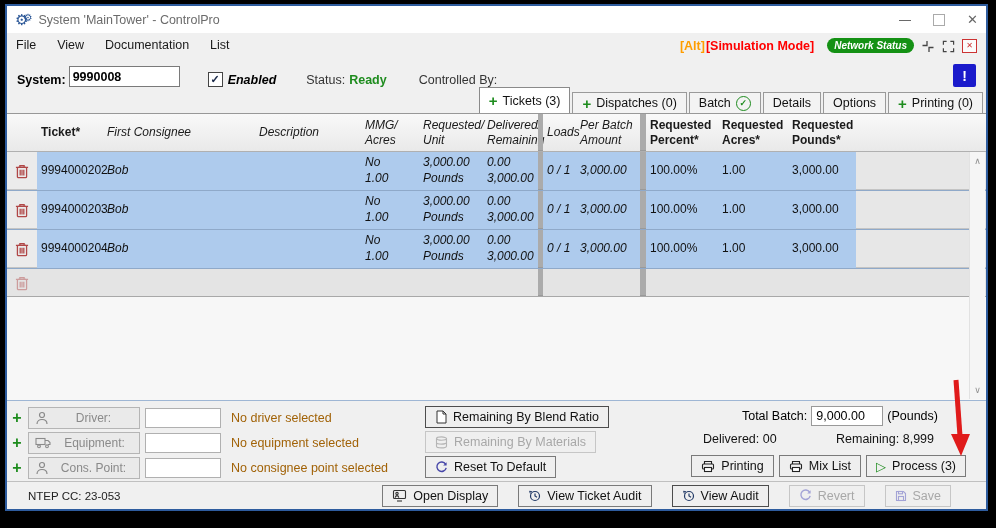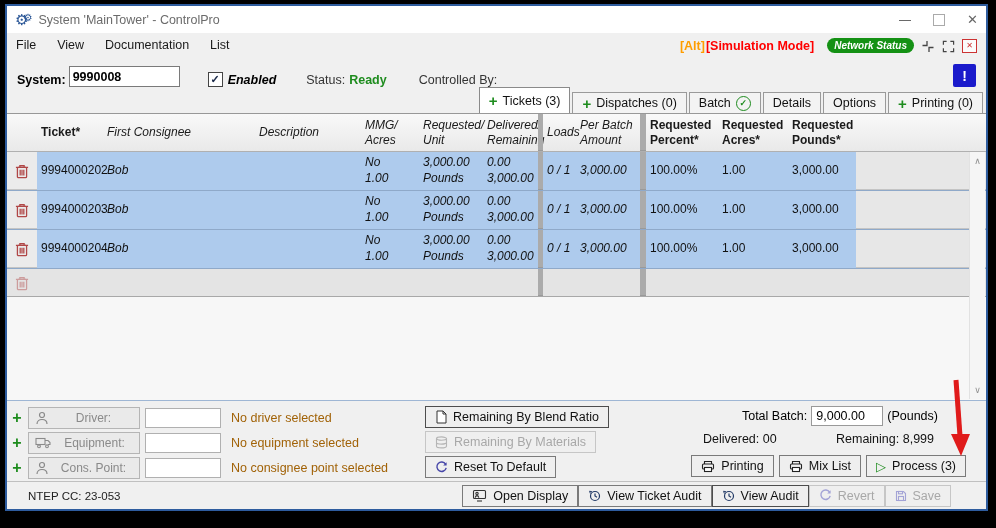--- a/index.html
+++ b/index.html
@@ -119,21 +119,21 @@
   .tb-input{width:72px;height:20px;box-sizing:border-box;border:1px solid #999;background:#fff;
             font-family:inherit;font-size:12.5px;padding:0 4px;}
   .fr-b{position:absolute;top:26px;left:6px;right:40px;display:flex;justify-content:space-between;
         font-size:12.5px;color:#111;}
   .fr-c{position:absolute;top:49px;right:8px;display:flex;gap:5px;}
   .play{color:#1e8c1e;font-size:13px;line-height:1;}
 
   
   .statusbar{height:27px;border-top:1px solid #c0c0c0;background:#f0f0f0;display:flex;
              align-items:center;padding:0 21px;font-size:11.5px;color:#222;flex:0 0 auto;}
-  .sb-btns{margin-left:auto;display:flex;gap:0;margin-right:14px;}
+  .sb-btns{margin-left:auto;display:flex;gap:20px;margin-right:14px;}
 
   
   .arrow{position:absolute;left:941px;top:378px;z-index:50;pointer-events:none;}
 </style>
 </head>
 <body>
 
 <div class="window">
 
   <div class="titlebar">

